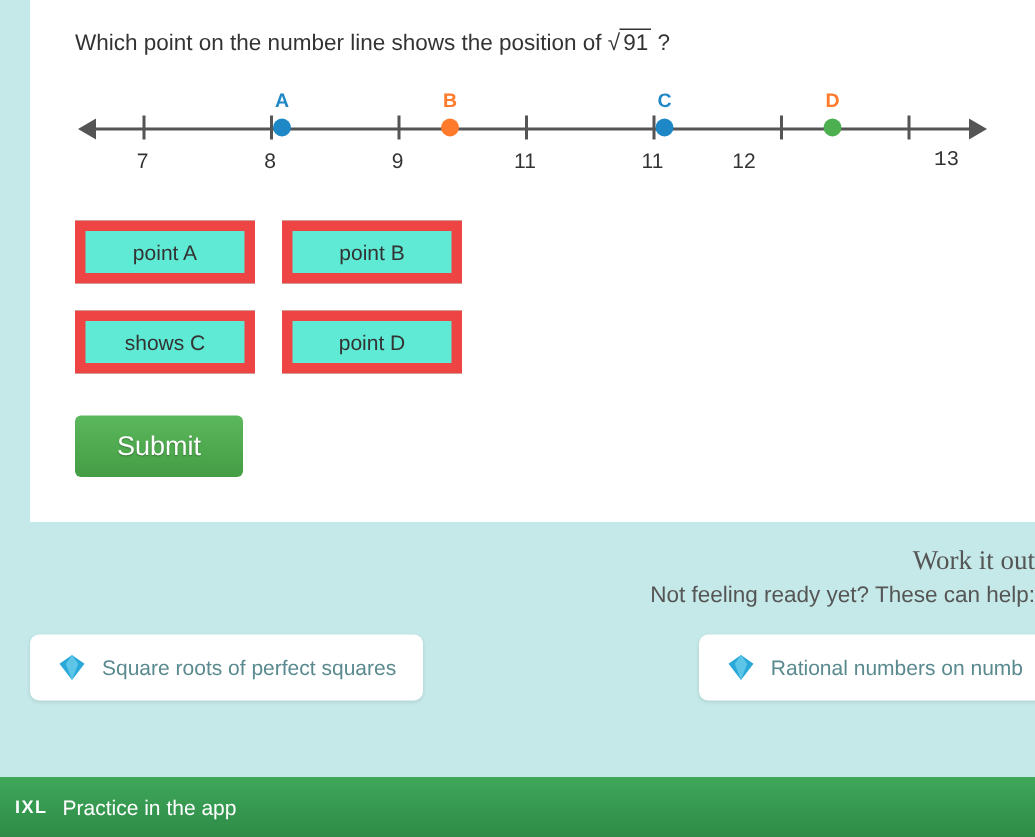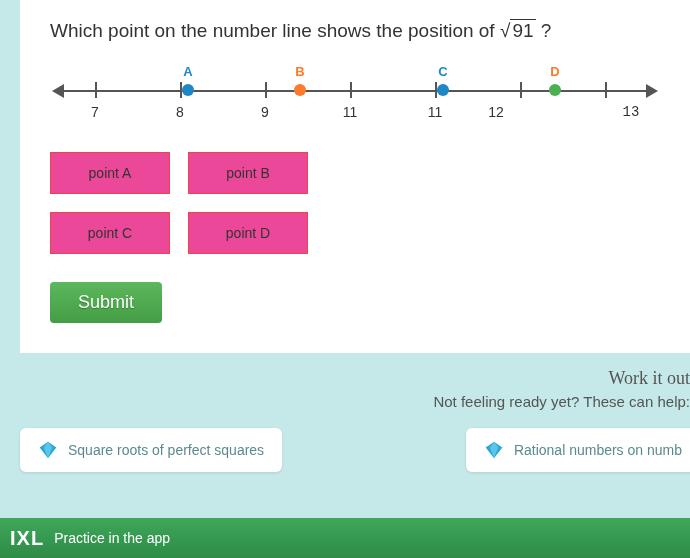--- a/index.html
+++ b/index.html
@@ -1,38 +1,38 @@
 <!DOCTYPE html>
 <html><head>
 <meta charset="utf-8">
 <style>
 *{box-sizing:border-box;margin:0;padding:0;font-family:Arial,Helvetica,sans-serif}
 body{width:690px;height:558px;background:#c5e8e8;overflow:hidden;position:relative}
 .card{background:#fff;margin:0 0 0 20px;padding:20px 20px 30px 30px;width:670px;position:relative}
-.question{color:#333;font-size:19px;margin-bottom:20px}
+.question{color:#333;font-size:15px;margin-bottom:20px}
 .question .sqrt{display:inline-block;position:relative}
 .nl-wrap{position:relative;height:70px;margin:0 0 20px 0}
 .nl-line{position:absolute;top:28px;left:10px;right:20px;height:2px;background:#555}
 .nl-arrow-l{position:absolute;top:22px;left:2px;width:0;height:0;border-top:7px solid transparent;border-bottom:7px solid transparent;border-right:12px solid #555}
 .nl-arrow-r{position:absolute;top:22px;right:12px;width:0;height:0;border-top:7px solid transparent;border-bottom:7px solid transparent;border-left:12px solid #555}
 .tick{position:absolute;top:20px;width:2px;height:16px;background:#555}
 .tick-label{position:absolute;top:42px;font-size:14px;color:#333;transform:translateX(-50%)}
 .point{position:absolute;top:22px;width:12px;height:12px;border-radius:50%;transform:translateX(-50%)}
 .point-label{position:absolute;top:2px;font-size:13px;font-weight:bold;transform:translateX(-50%)}
 .choices{display:flex;flex-wrap:wrap;gap:18px;width:280px;margin-bottom:28px}
-.choice{width:120px;height:42px;border:1px solid #ef4444;background:#ec4899;color:#333;font-size:14px;display:flex;align-items:center;justify-content:center;cursor:pointer}
+.choice{width:120px;height:42px;border:7px solid #ef4444;background:#5eead4;color:#333;font-size:14px;display:flex;align-items:center;justify-content:center;cursor:pointer}
 .submit{background:#4caf50;background:linear-gradient(#5cb85c,#449d44);color:#fff;border:none;padding:10px 28px;font-size:18px;border-radius:4px;cursor:pointer;text-shadow:0 1px 1px rgba(0,0,0,.3)}
 .help-area{text-align:right;padding:15px 0 10px;width:690px;margin-left:0}
 .help-title{font-family:Georgia,serif;color:#555;font-size:18px;margin-bottom:4px}
 .help-sub{color:#555;font-size:15px}
 .pill-row{display:flex;gap:60px;padding:8px 0 0 20px;position:relative}
 .pill{background:#fff;border-radius:6px;padding:12px 18px;display:flex;align-items:center;gap:10px;color:#5a8a8f;font-size:14px;box-shadow:0 1px 3px rgba(0,0,0,.1)}
 .gem{width:20px;height:20px;display:inline-block}
 .bottom-bar{position:absolute;bottom:0;left:0;right:0;height:40px;background:linear-gradient(#3fa75a,#2e8b47);display:flex;align-items:center;padding-left:10px;color:#fff;font-size:14px}
-.ixl-logo{font-weight:bold;font-size:20px;letter-spacing:1px;margin-right:10px}
+.ixl-logo{font-weight:bold;font-size:12px;letter-spacing:1px;margin-right:10px}
 </style>
 </head>
 <body>
 
 <div class="card">
   <div class="question">
     <span>Which point on the number line shows the position of </span><span class="sqrt">√<span style="border-top:1px solid #333;padding:0 2px">91</span></span><span> ?</span>
   </div>
 
   <div class="nl-wrap">
@@ -63,21 +63,21 @@
         <div class="point" style="left: 393px; background: rgb(30, 136, 199);"></div>
         <div class="point-label" style="left: 393px; color: rgb(30, 136, 199);">C</div>
         <div class="point" style="left: 505px; background: rgb(76, 175, 80);"></div>
         <div class="point-label" style="left: 505px; color: rgb(255, 122, 42);">D</div>
       </div>
   </div>
 
   <div class="choices">
     <button class="choice">point A</button>
     <button class="choice">point B</button>
-    <button class="choice">point C</button>
+    <button class="choice">shows C</button>
     <button class="choice">point D</button>
   </div>
 
   <button class="submit">Submit</button>
 </div>
 
 <div class="help-area">
   <div class="help-title">Work it out</div>
   <div class="help-sub">Not feeling ready yet? These can help:</div>
 </div>

